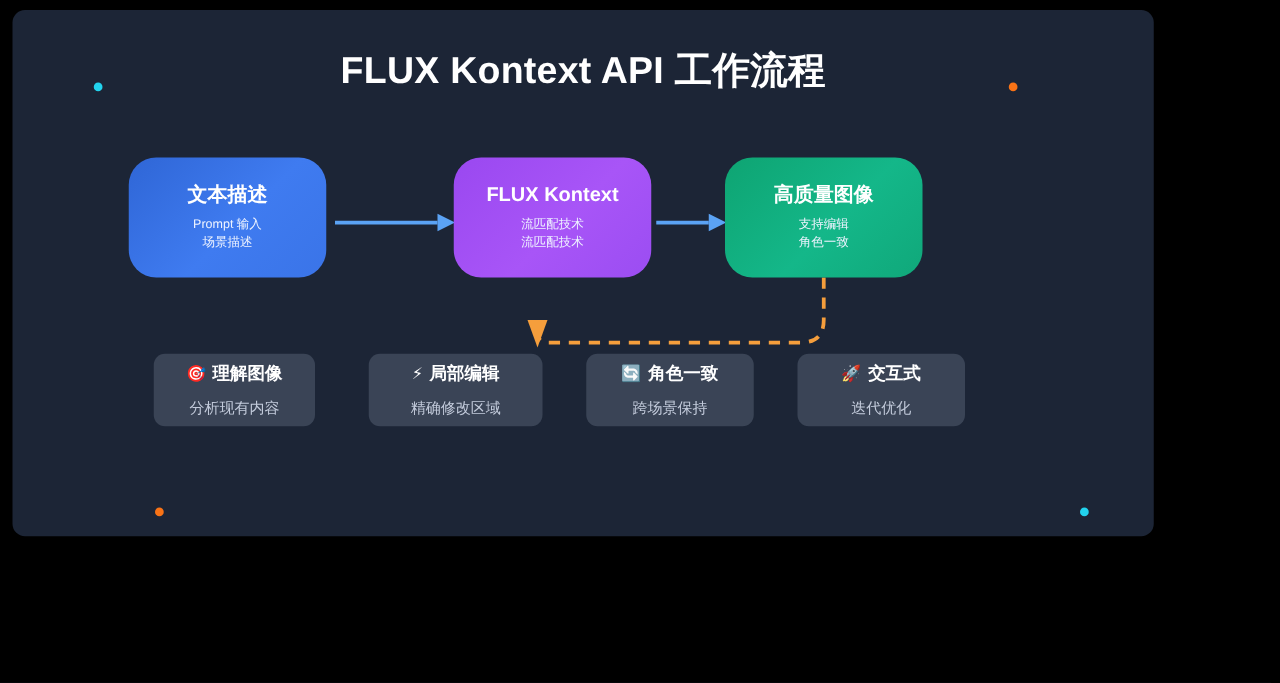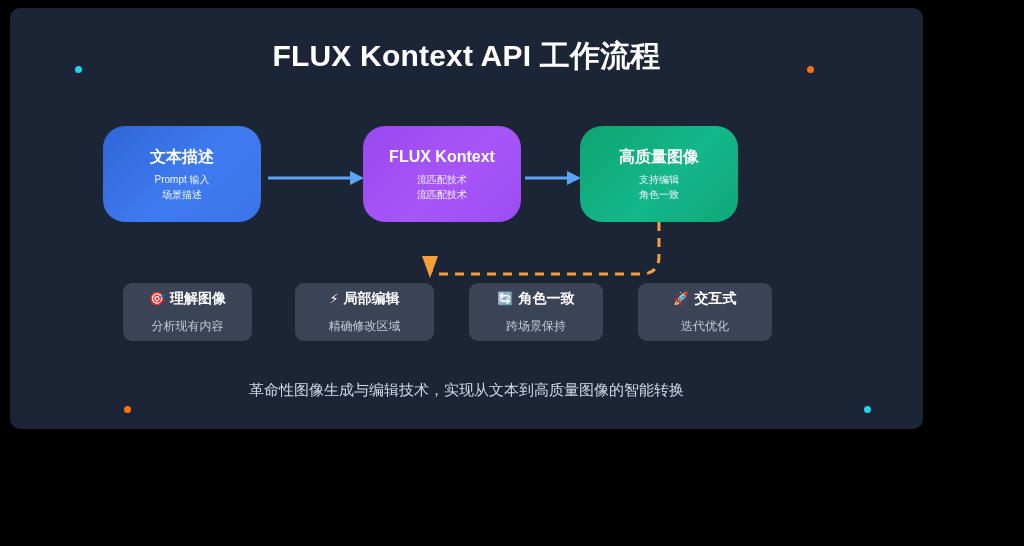--- a/index.html
+++ b/index.html
@@ -223,16 +223,15 @@
     </div>
 
     <div class="chip" id="chip-3">
       <div class="chip-head">
         <span class="chip-emoji">🚀</span>
         <span>交互式</span>
       </div>
       <div class="chip-sub">迭代优化</div>
     </div>
 
-    <div id="footer">革命性图像生成与编辑技术，实现从文本到高质量图像的智能转换</div>
 
   </div>
 </div>
 
 </body></html>

